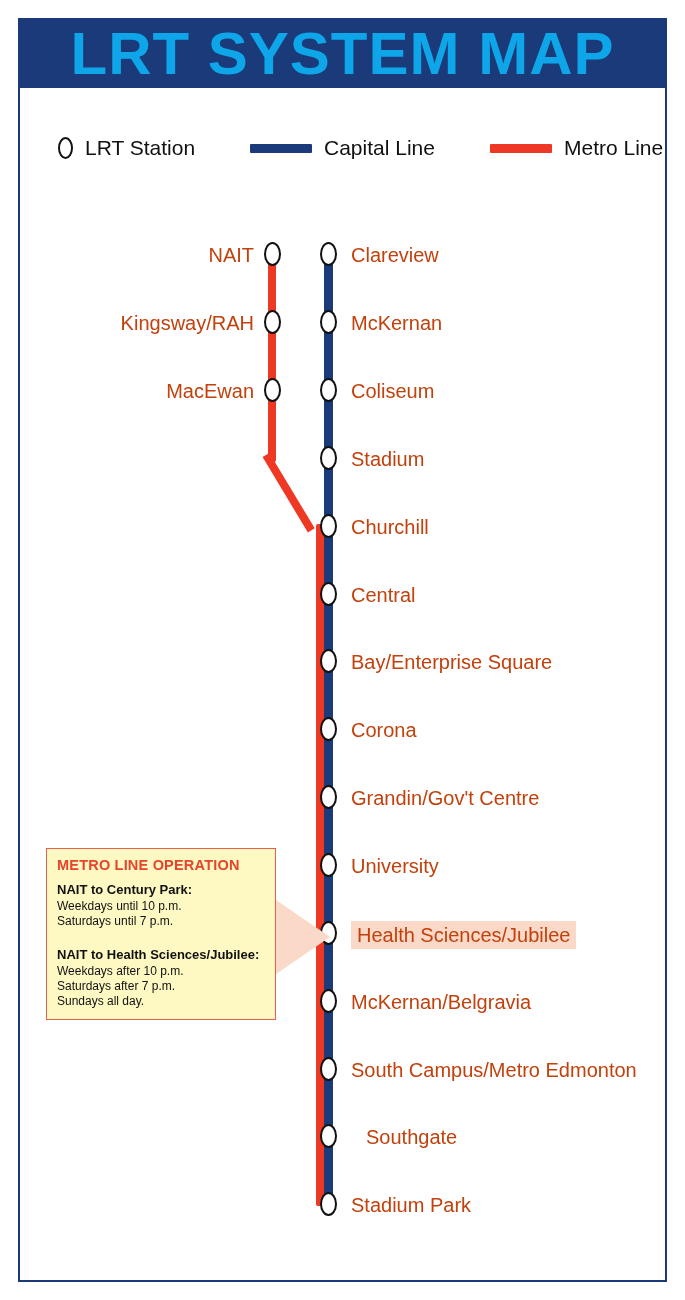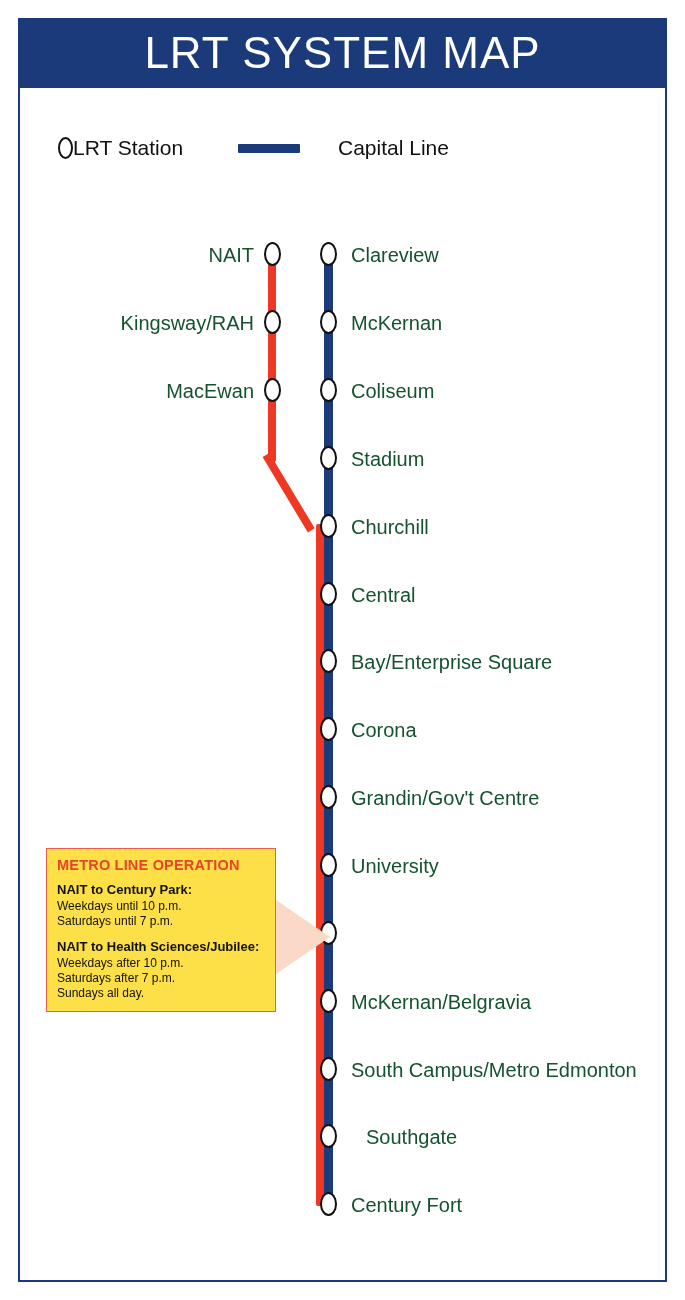--- a/index.html
+++ b/index.html
@@ -32,46 +32,47 @@
     top: 18px;
     width: 649px;
     height: 70px;
     background: #1b3a7a;
     display: flex;
     align-items: center;
     justify-content: center;
     box-sizing: border-box;
   }
   .title-text {
-    color: #ffffff;
-    font-size: 44px;
-    font-weight: normal;
+    color: #0ea5e9;
+    font-size: 60px;
+    font-weight: bold;
     letter-spacing: 1px;
     font-family: "Liberation Sans", sans-serif;
   }
   
   .legend {
     position: absolute;
     left: 50px;
     top: 126px;
     width: 600px;
     height: 44px;
   }
   .legend-item {
     position: absolute;
     display: flex;
     align-items: center;
     height: 44px;
   }
   .legend-item.station { left: 8px; }
-  .legend-item.capital { left: 188px; gap: 38px; }
+  .legend-item.capital { left: 200px; }
   .legend-item.metro { left: 440px; }
   .legend-label {
     font-size: 21px;
     color: #111111;
+    margin-left: 12px;
     white-space: nowrap;
   }
   .station-glyph {
     width: 15px;
     height: 22px;
     border: 2.5px solid #111111;
     border-radius: 50%;
     background: #ffffff;
     box-sizing: border-box;
   }
@@ -131,51 +132,51 @@
     width: 17px;
     height: 24px;
     border: 2.5px solid #111111;
     border-radius: 50%;
     background: #ffffff;
     box-sizing: border-box;
   }
   .stop-label {
     position: absolute;
     font-size: 20px;
-    color: #14532d;
+    color: #c2410c;
     white-space: nowrap;
     line-height: 24px;
   }
   .stop-label.right { text-align: left; }
   .stop-label.left { text-align: right; }
   .stop-label.highlight {
     background: #fbd9c8;
     padding: 2px 6px;
     margin-left: -6px;
   }
 
   
   .callout {
     position: absolute;
     left: 46px;
     top: 848px;
     width: 230px;
     border: 1.5px solid #e8604b;
-    background: #fde047;
+    background: #fef9c3;
     box-sizing: border-box;
     padding: 8px 10px 10px 10px;
   }
   .callout-title {
     color: #e8442c;
     font-weight: bold;
     font-size: 14.5px;
     letter-spacing: 0.2px;
     margin-bottom: 9px;
   }
-  .callout-group { margin-bottom: 10px; }
+  .callout-group { margin-bottom: 18px; }
   .callout-group:last-child { margin-bottom: 0; }
   .callout-head {
     font-size: 13px;
     font-weight: bold;
     color: #111111;
     margin-bottom: 2px;
   }
   .callout-line {
     font-size: 12px;
     color: #111111;
@@ -205,20 +206,24 @@
 
   <div class="legend">
     <div class="legend-item station">
       <span class="station-glyph"></span>
       <span class="legend-label">LRT Station</span>
     </div>
     <div class="legend-item capital">
       <span class="line-swatch blue"></span>
       <span class="legend-label">Capital Line</span>
     </div>
+    <div class="legend-item metro">
+      <span class="line-swatch red"></span>
+      <span class="legend-label">Metro Line</span>
+    </div>
   </div>
 
   <div class="diagram">
     <div class="line capital-trunk"></div>
     <div class="line metro-lower"></div>
     <div class="line metro-upper"></div>
     <div class="metro-diag"></div>
 
     <div class="stop" style="left:264px; top:242px;"></div>
     <div class="stop-label left" style="right:431px; top:243px;">NAIT</div>
@@ -253,32 +258,33 @@
     <div class="stop" style="left:320px; top:717px;"></div>
     <div class="stop-label right" style="left:351px; top:718px;">Corona</div>
 
     <div class="stop" style="left:320px; top:785px;"></div>
     <div class="stop-label right" style="left:351px; top:786px;">Grandin/Gov't Centre</div>
 
     <div class="stop" style="left:320px; top:853px;"></div>
     <div class="stop-label right" style="left:351px; top:854px;">University</div>
 
     <div class="stop" style="left:320px; top:921px;"></div>
+    <div class="stop-label right highlight" style="left:357px; top:921px;">Health Sciences/Jubilee</div>
 
     <div class="stop" style="left:320px; top:989px;"></div>
     <div class="stop-label right" style="left:351px; top:990px;">McKernan/Belgravia</div>
 
     <div class="stop" style="left:320px; top:1057px;"></div>
     <div class="stop-label right" style="left:351px; top:1058px;">South Campus/Metro Edmonton</div>
 
     <div class="stop" style="left:320px; top:1124px;"></div>
     <div class="stop-label right" style="left:366px; top:1125px;">Southgate</div>
 
     <div class="stop" style="left:320px; top:1192px;"></div>
-    <div class="stop-label right" style="left:351px; top:1193px;">Century Fort</div>
+    <div class="stop-label right" style="left:351px; top:1193px;">Stadium Park</div>
   </div>
 
   <div class="callout-arrow"></div>
 
   <div class="callout">
     <div class="callout-title">METRO LINE OPERATION</div>
 
     <div class="callout-group">
       <div class="callout-head">NAIT to Century Park:</div>
       <div class="callout-line">Weekdays until 10 p.m.</div>

